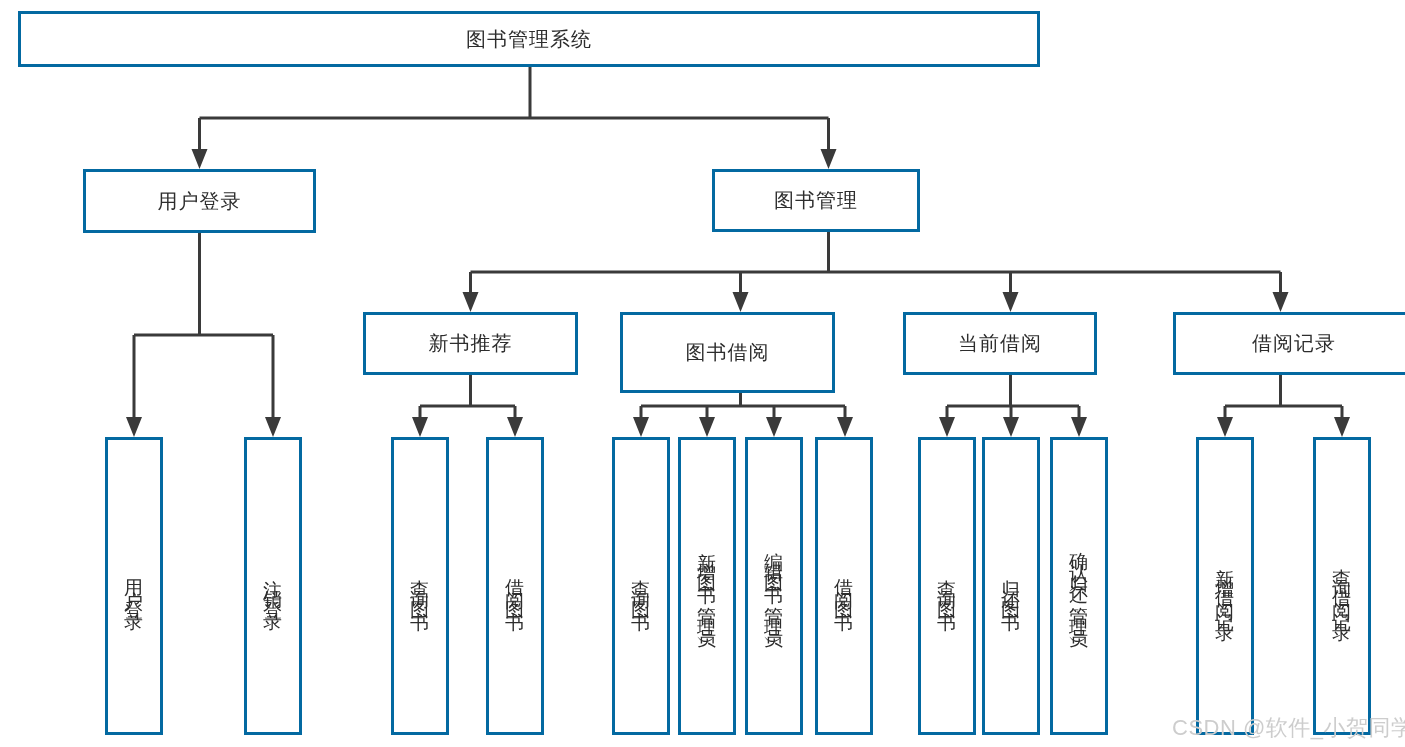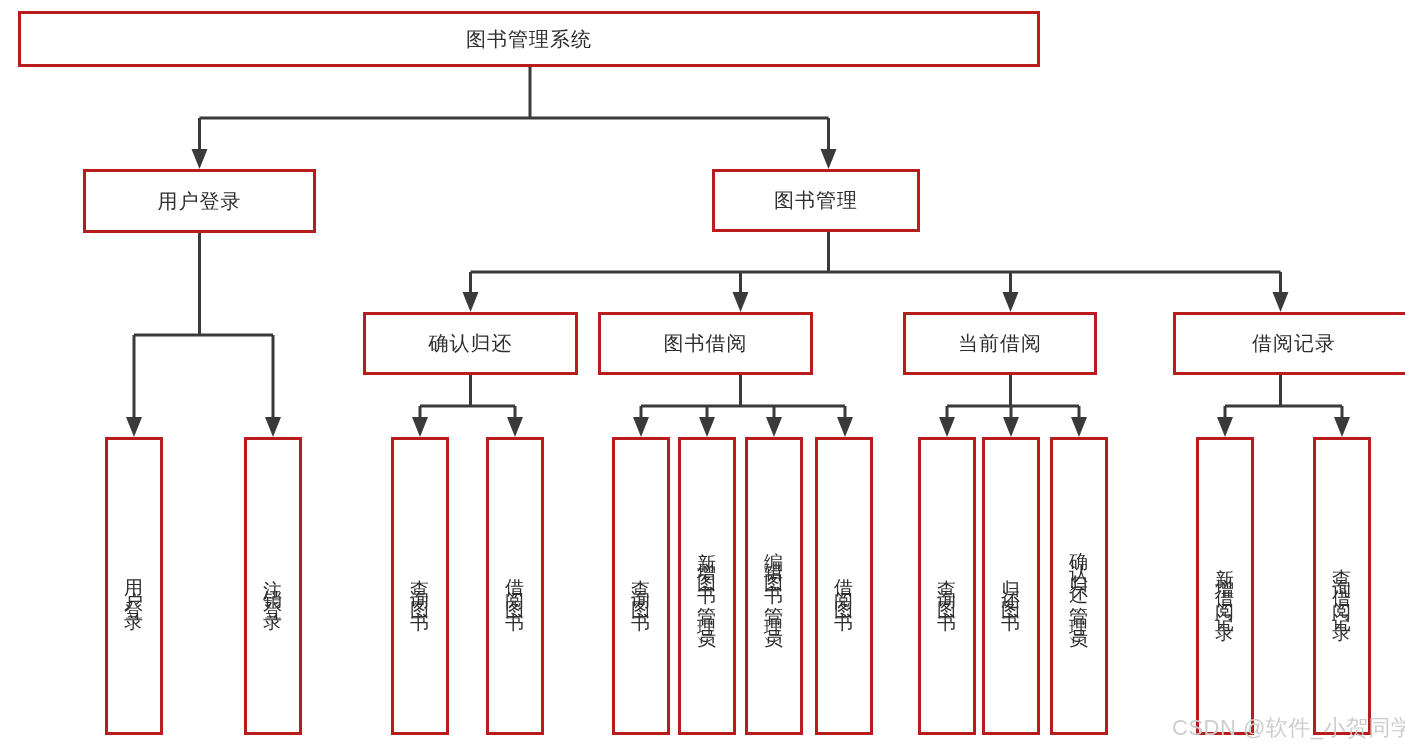--- a/index.html
+++ b/index.html
@@ -7,21 +7,21 @@
     position:relative;
     width:1405px;height:747px;
     background:#ffffff;
     font-family:"Liberation Sans","DejaVu Sans",sans-serif;
     overflow:hidden;
   }
   .edges{position:absolute;left:0;top:0;}
   .node{
     position:absolute;
     box-sizing:border-box;
-    border:3px solid #b91c1c;
+    border:3px solid #0369a1;
     background:#ffffff;
     display:flex;
     align-items:center;
     justify-content:center;
     color:#2d2d2d;
   }
   .node.h span{
     font-size:20px;
     letter-spacing:1px;
     white-space:nowrap;
@@ -110,23 +110,23 @@
   </div>
 
   <div class="node h" style="left:83px;top:169px;width:233px;height:64px">
     <span>用户登录</span>
   </div>
   <div class="node h" style="left:712px;top:169px;width:208px;height:63px">
     <span>图书管理</span>
   </div>
 
   <div class="node h" style="left:363px;top:312px;width:215px;height:63px">
-    <span>确认归还</span>
+    <span>新书推荐</span>
   </div>
-  <div class="node h" style="left:598px;top:312px;width:215px;height:63px">
+  <div class="node h" style="left:620px;top:312px;width:215px;height:81px">
     <span>图书借阅</span>
   </div>
   <div class="node h" style="left:903px;top:312px;width:194px;height:63px">
     <span>当前借阅</span>
   </div>
   <div class="node h" style="left:1173px;top:312px;width:242px;height:63px">
     <span>借阅记录</span>
   </div>
 
   <div class="node v" style="left:105px;top:437px;width:58px;height:298px">

